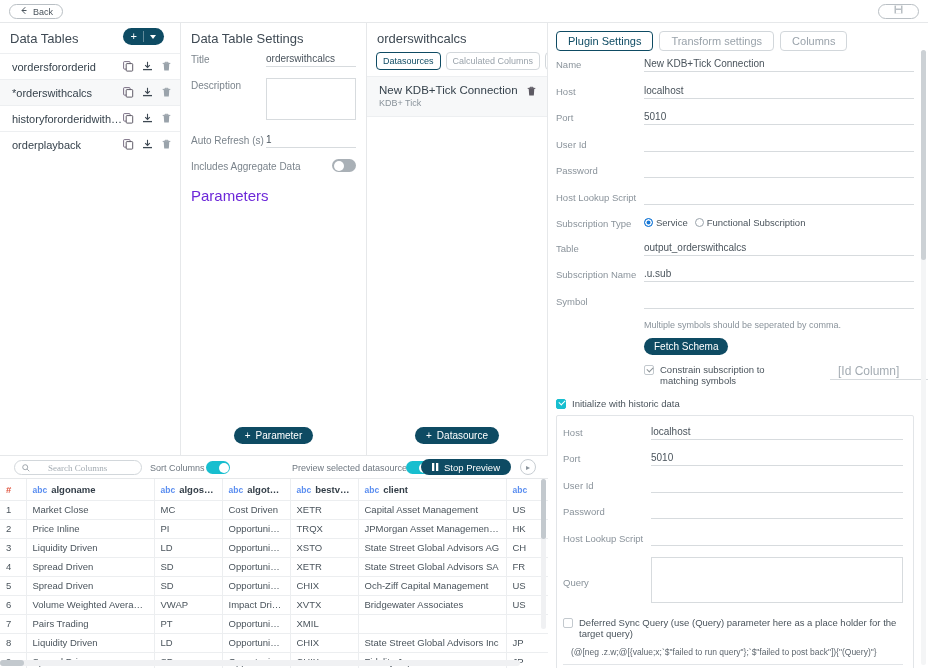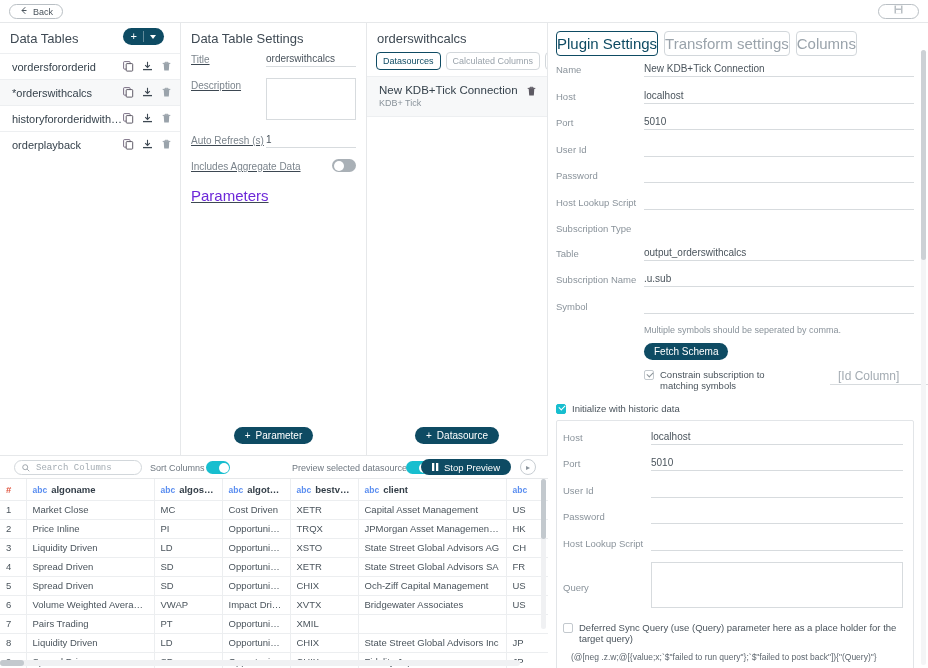--- a/index.html
+++ b/index.html
@@ -70,21 +70,21 @@
   .dt-name {
     flex:1; font-size:11px; color:#36424c;
     overflow:hidden; white-space:nowrap; text-overflow:ellipsis;
     max-width:112px;
   }
   .dt-icons { display:flex; align-items:center; gap:8px; }
   .ico { width:11px; height:11px; display:inline-block; cursor:pointer; }
   .ico svg { display:block; }
 
   
-  .frm { padding:0 10px 0 10px;text-decoration:underline; }
+  .frm { padding:0 10px 0 10px; }
   .frm-row { display:flex; align-items:flex-start; margin-bottom:11px; }
   .frm-lab { width:75px; flex:none; font-size:10px; color:#7b848c; padding-top:2px; }
   .frm-val { flex:1; }
   .uline {
     width:100%; border:none; border-bottom:1px solid #d7dbde; background:transparent;
     font-size:10px; color:#49535c; padding:1px 0 2px 0; height:15px;
     font-family:"Liberation Sans", sans-serif; outline:none;
   }
   .ta {
     width:100%; height:42px; border:1px solid #d7dbde; background:#fff; resize:none;
@@ -121,21 +121,21 @@
   .dark-pill {
     display:inline-flex; align-items:center; gap:5px; height:17px; padding:0 11px;
     border-radius:9px; background:#0e4b63; color:#fff; font-size:10px; cursor:pointer;
   }
 
   
   .pd { position:relative; width:380px; height:645px; overflow:hidden; padding:0; }
   .pd-tabs { display:flex; gap:6px; padding:8px 0 6px 8px; }
   .pd-tab {
     border:1px solid #d2d7db; border-radius:4px; background:#fff;
-    padding:3px 0; font-size:15px; color:#9aa3ab; cursor:pointer; white-space:nowrap;
+    padding:3px 11px; font-size:11px; color:#9aa3ab; cursor:pointer; white-space:nowrap;
   }
   .pd-tab.active { border-color:#0e4b63; color:#0e4b63; }
   .pd-body { padding:0 14px 0 8px; }
   .prow { display:flex; align-items:flex-start; margin-bottom:11.5px; }
   .plab { width:88px; flex:none; font-size:9.5px; color:#8a939b; padding-top:2px; }
   .pval { flex:1; }
   .pval .uline { font-size:10px; color:#4a545c; }
   .radio-row { display:flex; align-items:center; gap:7px; padding-top:1px; }
   .radio { display:flex; align-items:center; gap:3px; font-size:9.5px; color:#4a545c; cursor:pointer; }
   .rdot { width:9px; height:9px; border-radius:50%; border:1.5px solid #9aa3ab; background:#fff; position:relative; }
@@ -177,21 +177,21 @@
   
   .grid-wrap { position:absolute; left:0; top:455px; width:548px; height:213px; background:#fff; border-top:1px solid #e6e8ea; }
   .grid-toolbar { position:relative; height:23px; border-bottom:1px solid #e6e8ea; }
   .search-box {
     position:absolute; left:14px; top:4px; width:128px; height:15px;
     border:1px solid #d2d7db; border-radius:8px; display:flex; align-items:center; gap:4px;
     padding:0 7px; background:#fff;
   }
   .search-box input {
     border:none; outline:none; background:transparent; font-size:9px; color:#4a545c;
-    width:100%; font-family:Liberation Mono, monospace;
+    width:100%; font-family:Liberation Serif, serif;margin-left:12px;
   }
   .search-box input::placeholder { color:#a4acb3; }
   .tb-lab { position:absolute; font-size:9px; color:#6f7881; top:7px; }
   .stop-pill {
     position:absolute; right:37px; top:3px;
     display:inline-flex; align-items:center; gap:5px; height:16px; padding:0 11px;
     border-radius:8px; background:#0e4b63; color:#fff; font-size:9.5px; cursor:pointer;
   }
   .chev-circle {
     position:absolute; right:12px; top:3px; width:16px; height:16px; border-radius:50%;
@@ -458,20 +458,30 @@
         <div class="plab">Password</div>
         <div class="pval"><input class="uline" type="password" style=""></div>
       </div>
       <div class="prow">
         <div class="plab">Host Lookup Script</div>
         <div class="pval"><input class="uline" style=""></div>
       </div>
 
       <div class="prow">
         <div class="plab">Subscription Type</div>
+        <div class="pval radio-row">
+          <span class="radio">
+            <span class="rdot on"></span>
+            <span>Service</span>
+          </span>
+          <span class="radio">
+            <span class="rdot"></span>
+            <span>Functional Subscription</span>
+          </span>
+        </div>
       </div>
 
       <div class="prow">
         <div class="plab">Table</div>
         <div class="pval"><input class="uline" value="output_orderswithcalcs" style=""></div>
       </div>
       <div class="prow">
         <div class="plab">Subscription Name</div>
         <div class="pval"><input class="uline" value=".u.sub" style=""></div>
       </div>

